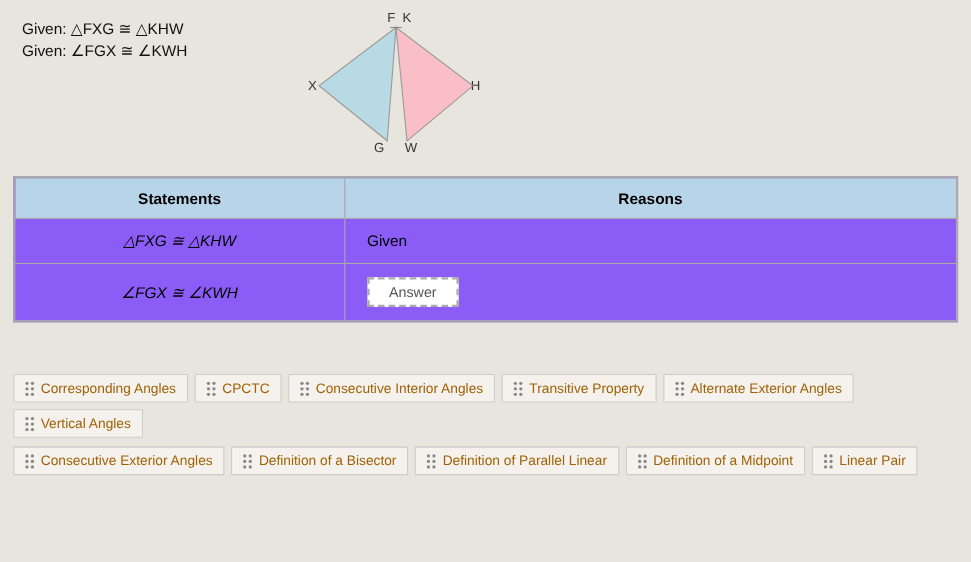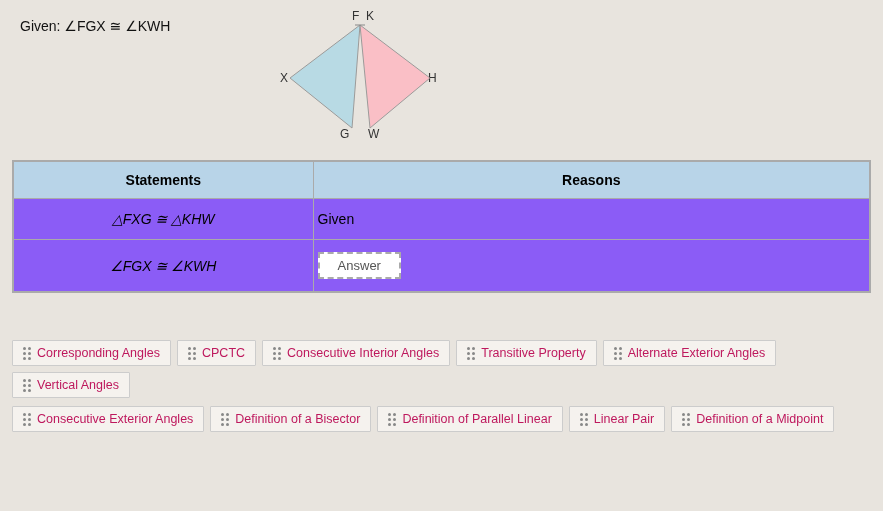--- a/index.html
+++ b/index.html
@@ -58,21 +58,21 @@
       font-size: 14px;
       text-align: center;
     }
 
     .proof-table thead tr th:first-child {
       width: 35%;
     }
 
     .proof-table tbody tr td {
       border: 1px solid #aaa;
-      padding: 12px 4px;
+      padding: 12px 20px;
       font-size: 14px;
       vertical-align: middle;
       margin-top: 16px;
     }
 
     .proof-table tbody tr td:first-child {
       text-align: center;
       font-style: italic;
     }
 
@@ -102,21 +102,21 @@
 
     .tile {
       display: flex;
       align-items: center;
       gap: 4px;
       background: #f5f2ee;
       border: 1px solid #ccc;
       padding: 5px 10px;
       border-radius: 1px;
       font-size: 12.5px;
-      color: #be185d;
+      color: #a16207;
       cursor: grab;
       white-space: nowrap;
     }
 
     .tile-dots {
       display: flex;
       flex-direction: column;
       gap: 2px;
       margin-right: 2px;
     }
@@ -131,20 +131,21 @@
       height: 3px;
       background: #888;
       border-radius: 50%;
       display: inline-block;
     }
   </style>
 </head>
 <body>
 
 <div class="given-section">
+  <p>Given: △FXG ≅ △KHW</p>
   <p>Given: ∠FGX ≅ ∠KWH</p>
 </div>
 
 <div class="diagram">
   <svg width="200" height="130" viewBox="0 0 200 130">
 
     <text x="92" y="10" font-size="12" fill="#333" font-family="Arial">F</text>
     <text x="106" y="10" font-size="12" fill="#333" font-family="Arial">K</text>
     <text x="20" y="72" font-size="12" fill="#333" font-family="Arial">X</text>
     <text x="168" y="72" font-size="12" fill="#333" font-family="Arial">H</text>
@@ -259,24 +260,24 @@
           <span></span>
         </span>
         <span>Definition of Parallel Linear</span>
       </div>
       <div class="tile">
         <span class="tile-dots">
           <span></span>
           <span></span>
           <span></span>
         </span>
+        <span>Definition of a Midpoint</span>
+      </div>
+      <div class="tile">
+        <span class="tile-dots">
+          <span></span>
+          <span></span>
+          <span></span>
+        </span>
         <span>Linear Pair</span>
       </div>
-      <div class="tile">
-        <span class="tile-dots">
-          <span></span>
-          <span></span>
-          <span></span>
-        </span>
-        <span>Definition of a Midpoint</span>
-      </div>
     </div>
 </div>
 
 </body></html>

